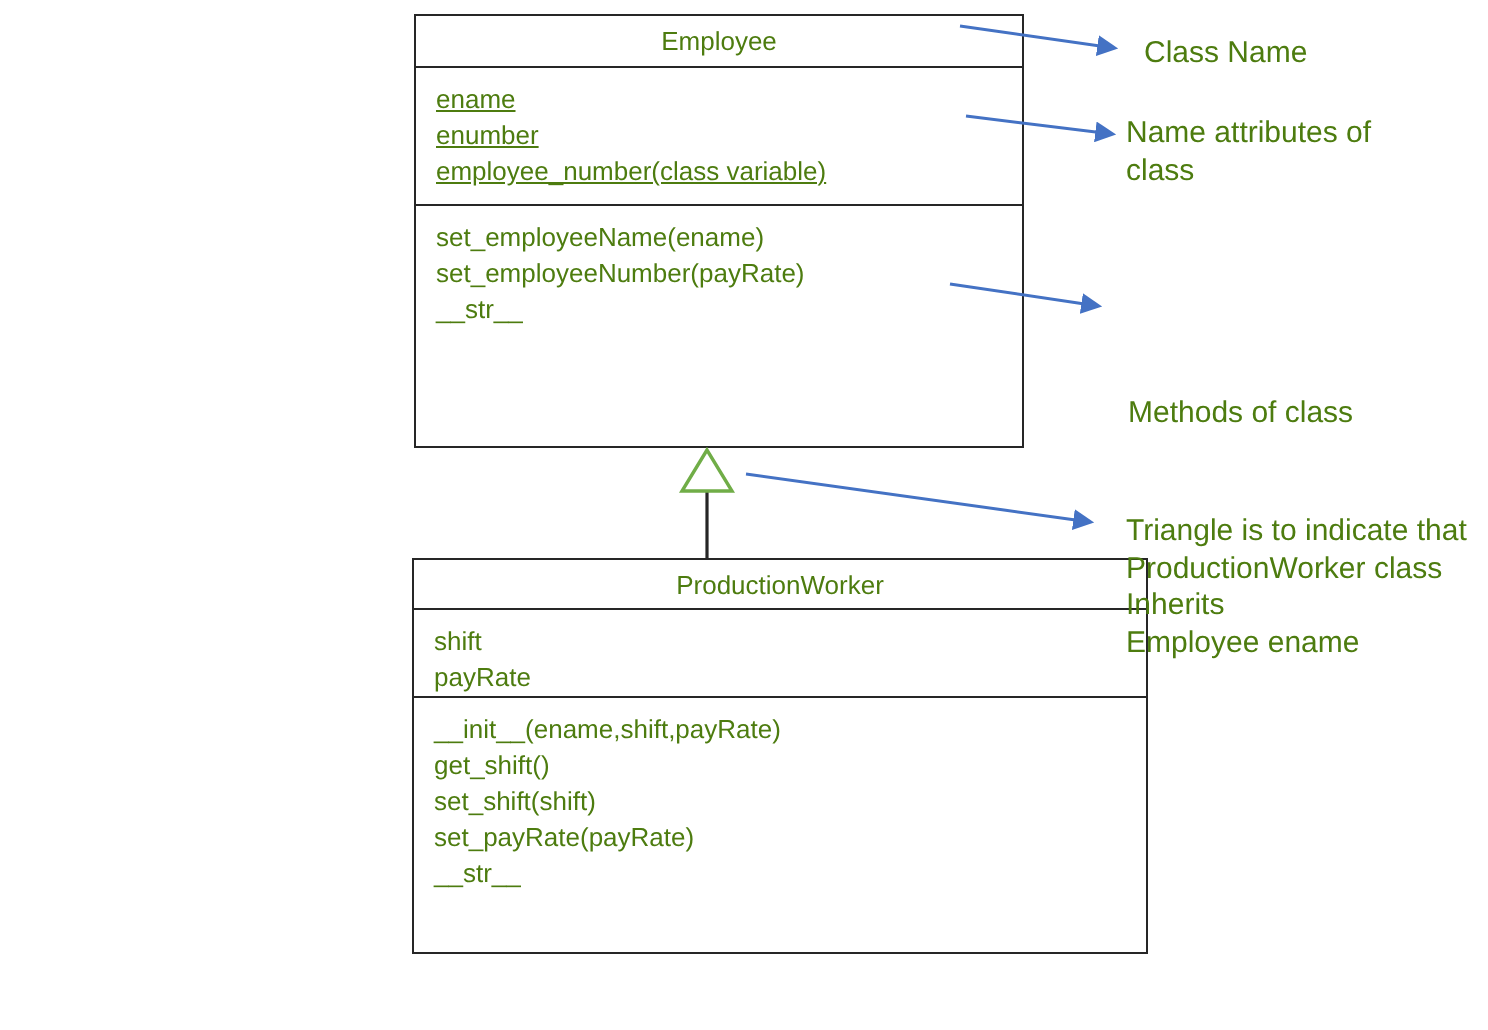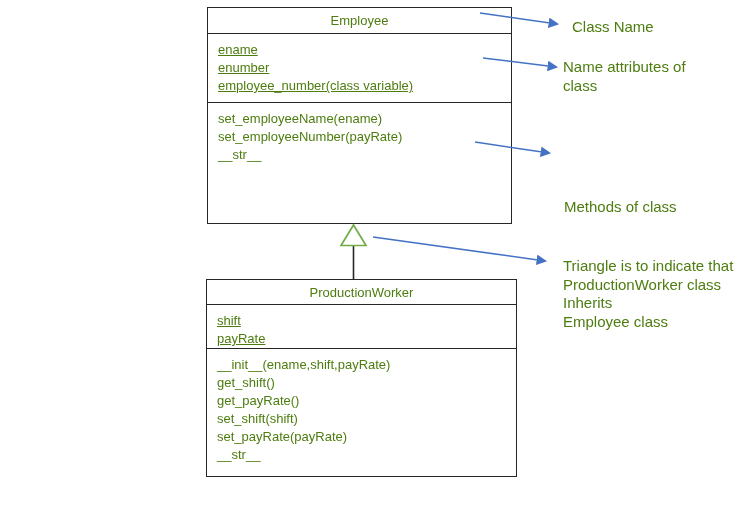--- a/index.html
+++ b/index.html
@@ -56,30 +56,29 @@
       <div class="uml-row">enumber</div>
       <div class="uml-row">employee_number(class variable)</div>
     </div>
     <div class="uml-section" style="height:119px;">
       <div class="uml-row">set_employeeName(ename)</div>
       <div class="uml-row">set_employeeNumber(payRate)</div>
       <div class="uml-row">__str__</div>
     </div>
   </div>
 
-  <div class="uml-box" style="left:206px;top:279px;width:311px;height:198px;">
+  <div class="uml-box" style="left:206px;top:279px;width:368px;height:198px;">
     <div class="uml-header" style="height:25px;">ProductionWorker</div>
-    <div class="uml-section attrs" style="height:44px;text-decoration:underline;">
+    <div class="uml-section attrs" style="height:44px;">
       <div class="uml-row">shift</div>
       <div class="uml-row">payRate</div>
     </div>
     <div class="uml-section" style="height:124px;">
       <div class="uml-row">__init__(ename,shift,payRate)</div>
       <div class="uml-row">get_shift()</div>
-      <div class="uml-row">get_payRate()</div>
       <div class="uml-row">set_shift(shift)</div>
       <div class="uml-row">set_payRate(payRate)</div>
       <div class="uml-row">__str__</div>
     </div>
   </div>
 
   <svg class="overlay" width="744" height="515" viewBox="0 0 744 515">
     <defs>
       <marker id="arrowhead" viewBox="0 0 10 10" refX="8" refY="5" markerWidth="7" markerHeight="7" orient="auto">
         <path d="M0,0 L10,5 L0,10 Z" fill="#4472C4"></path>
@@ -105,16 +104,16 @@
   </div>
 
   <div class="note" style="left:564px;top:157px;margin-top:41px;">
     <div>Methods of class</div>
   </div>
 
   <div class="note" style="left:563px;top:257px;">
     <div>Triangle is to indicate that</div>
     <div>ProductionWorker class</div>
     <div>Inherits</div>
-    <div>Employee class</div>
+    <div>Employee ename</div>
   </div>
 
 </div>
 
 </body></html>

